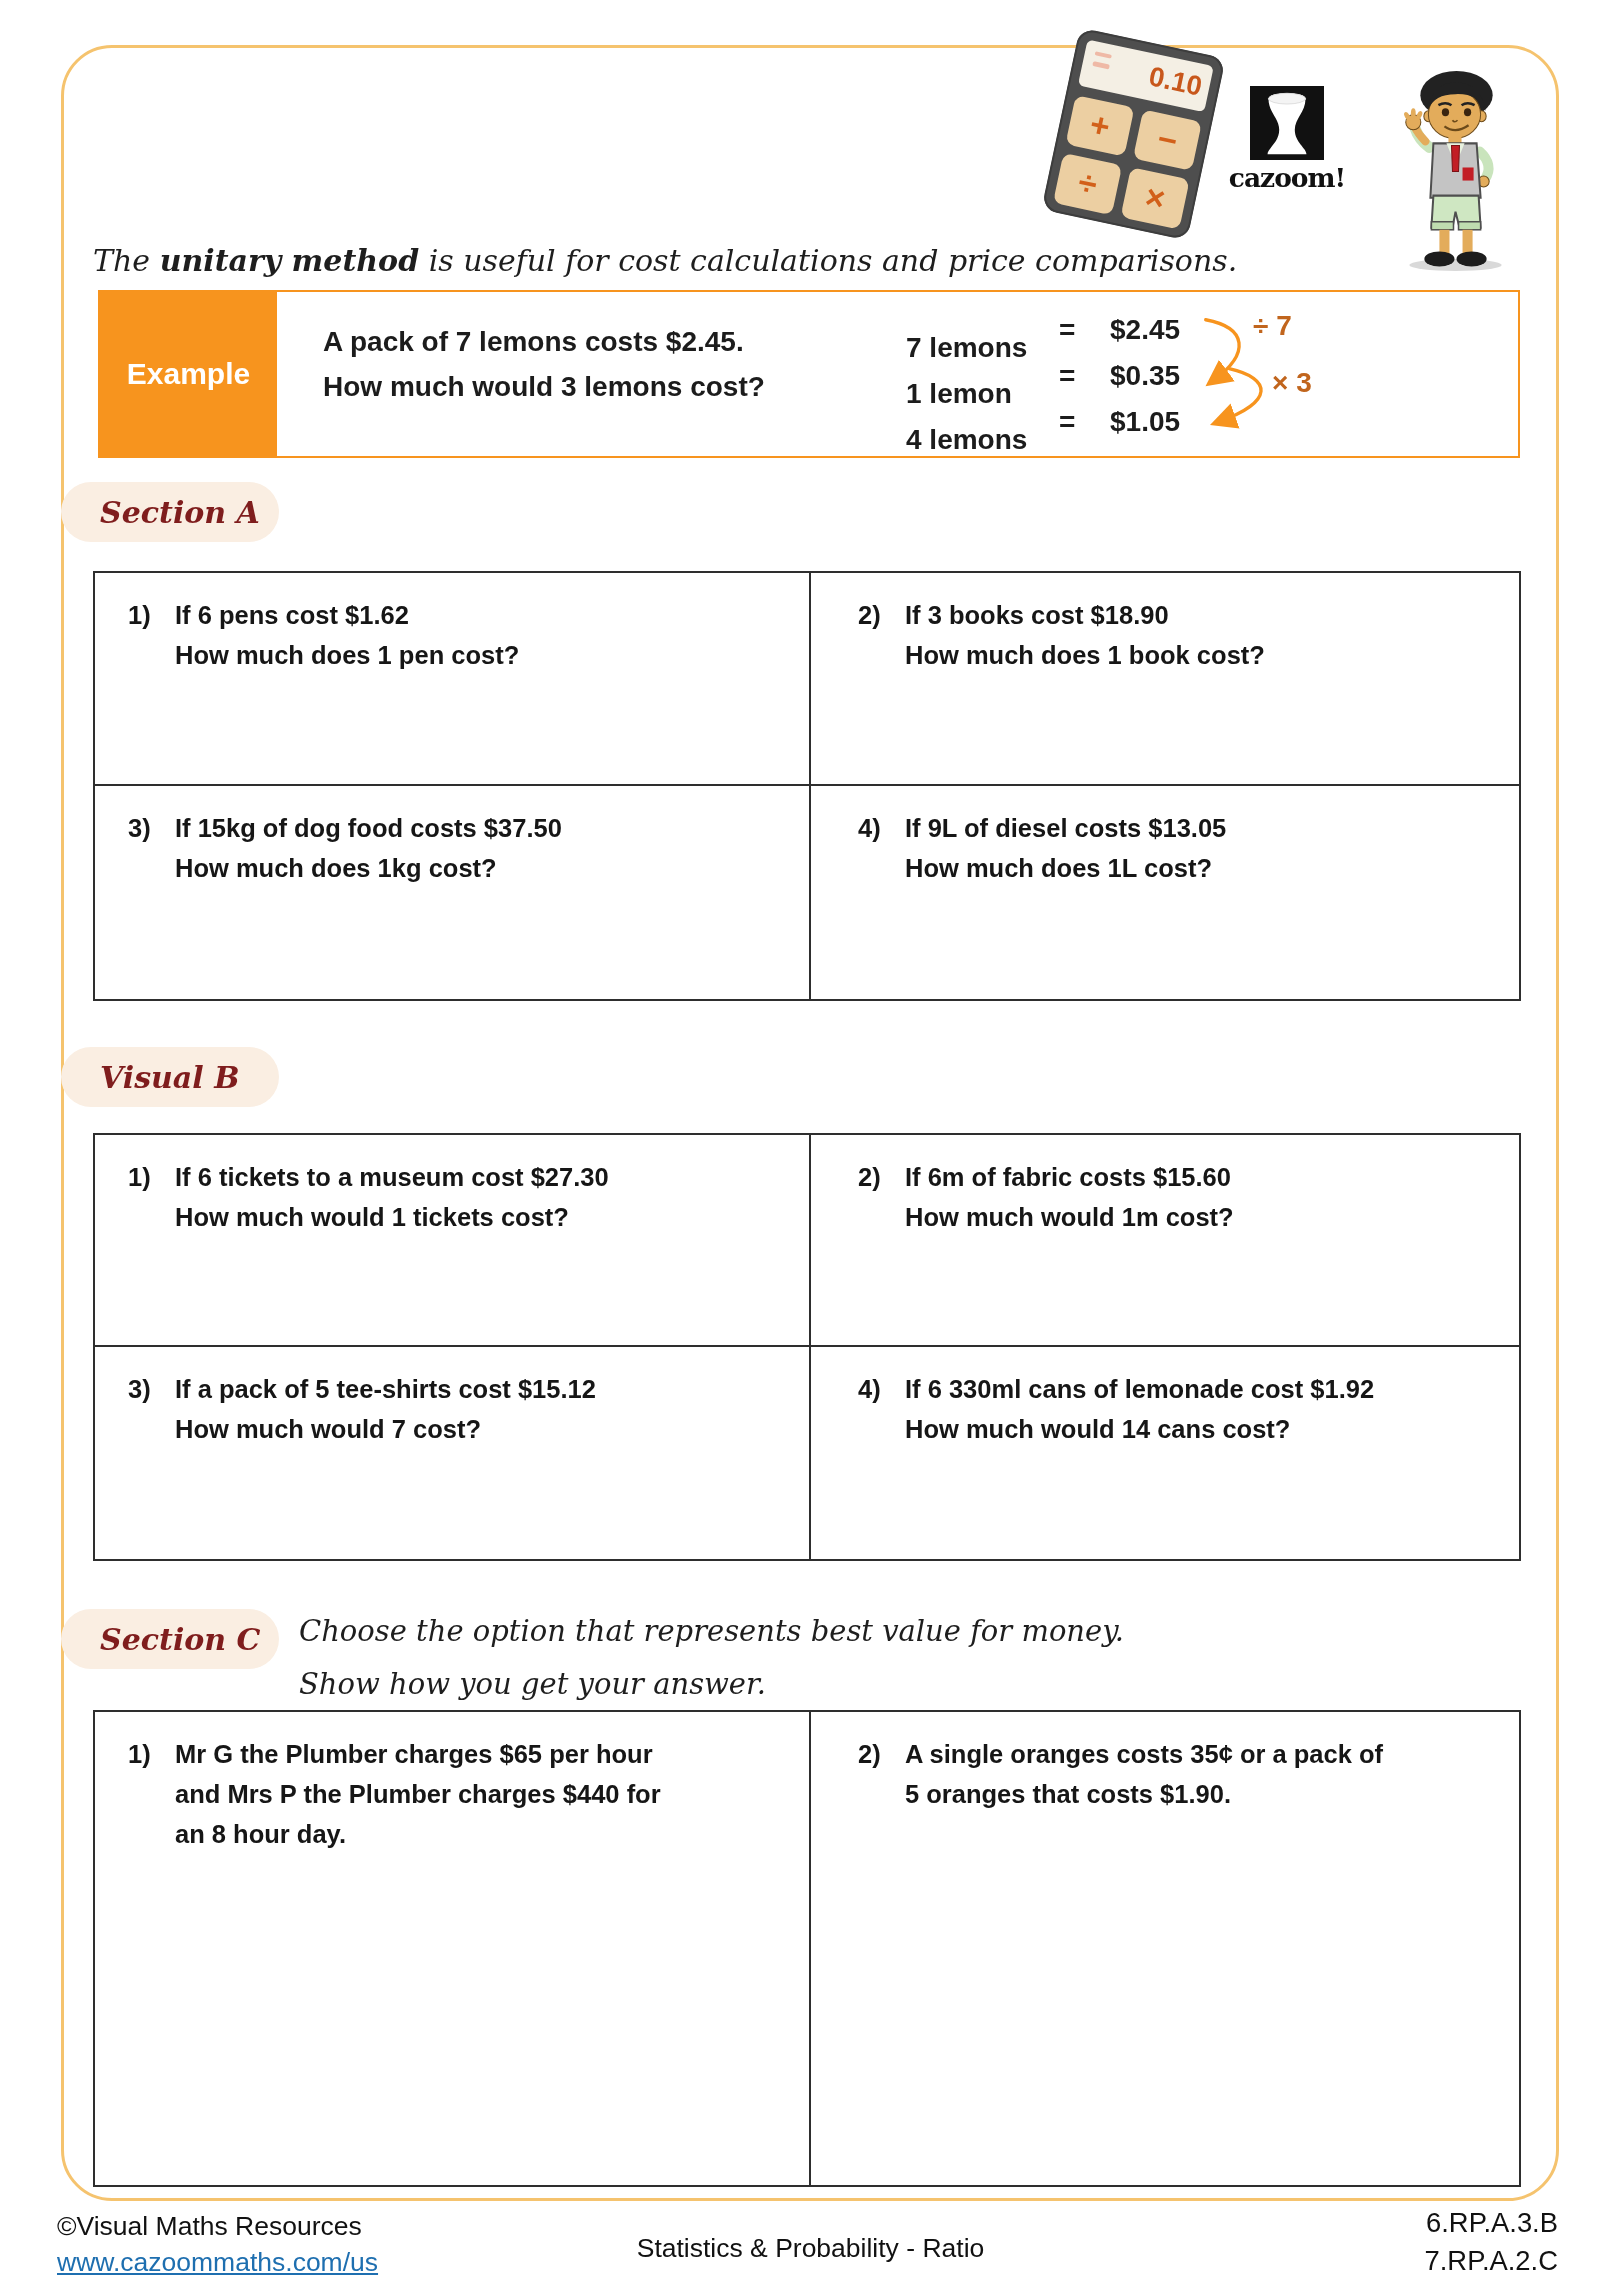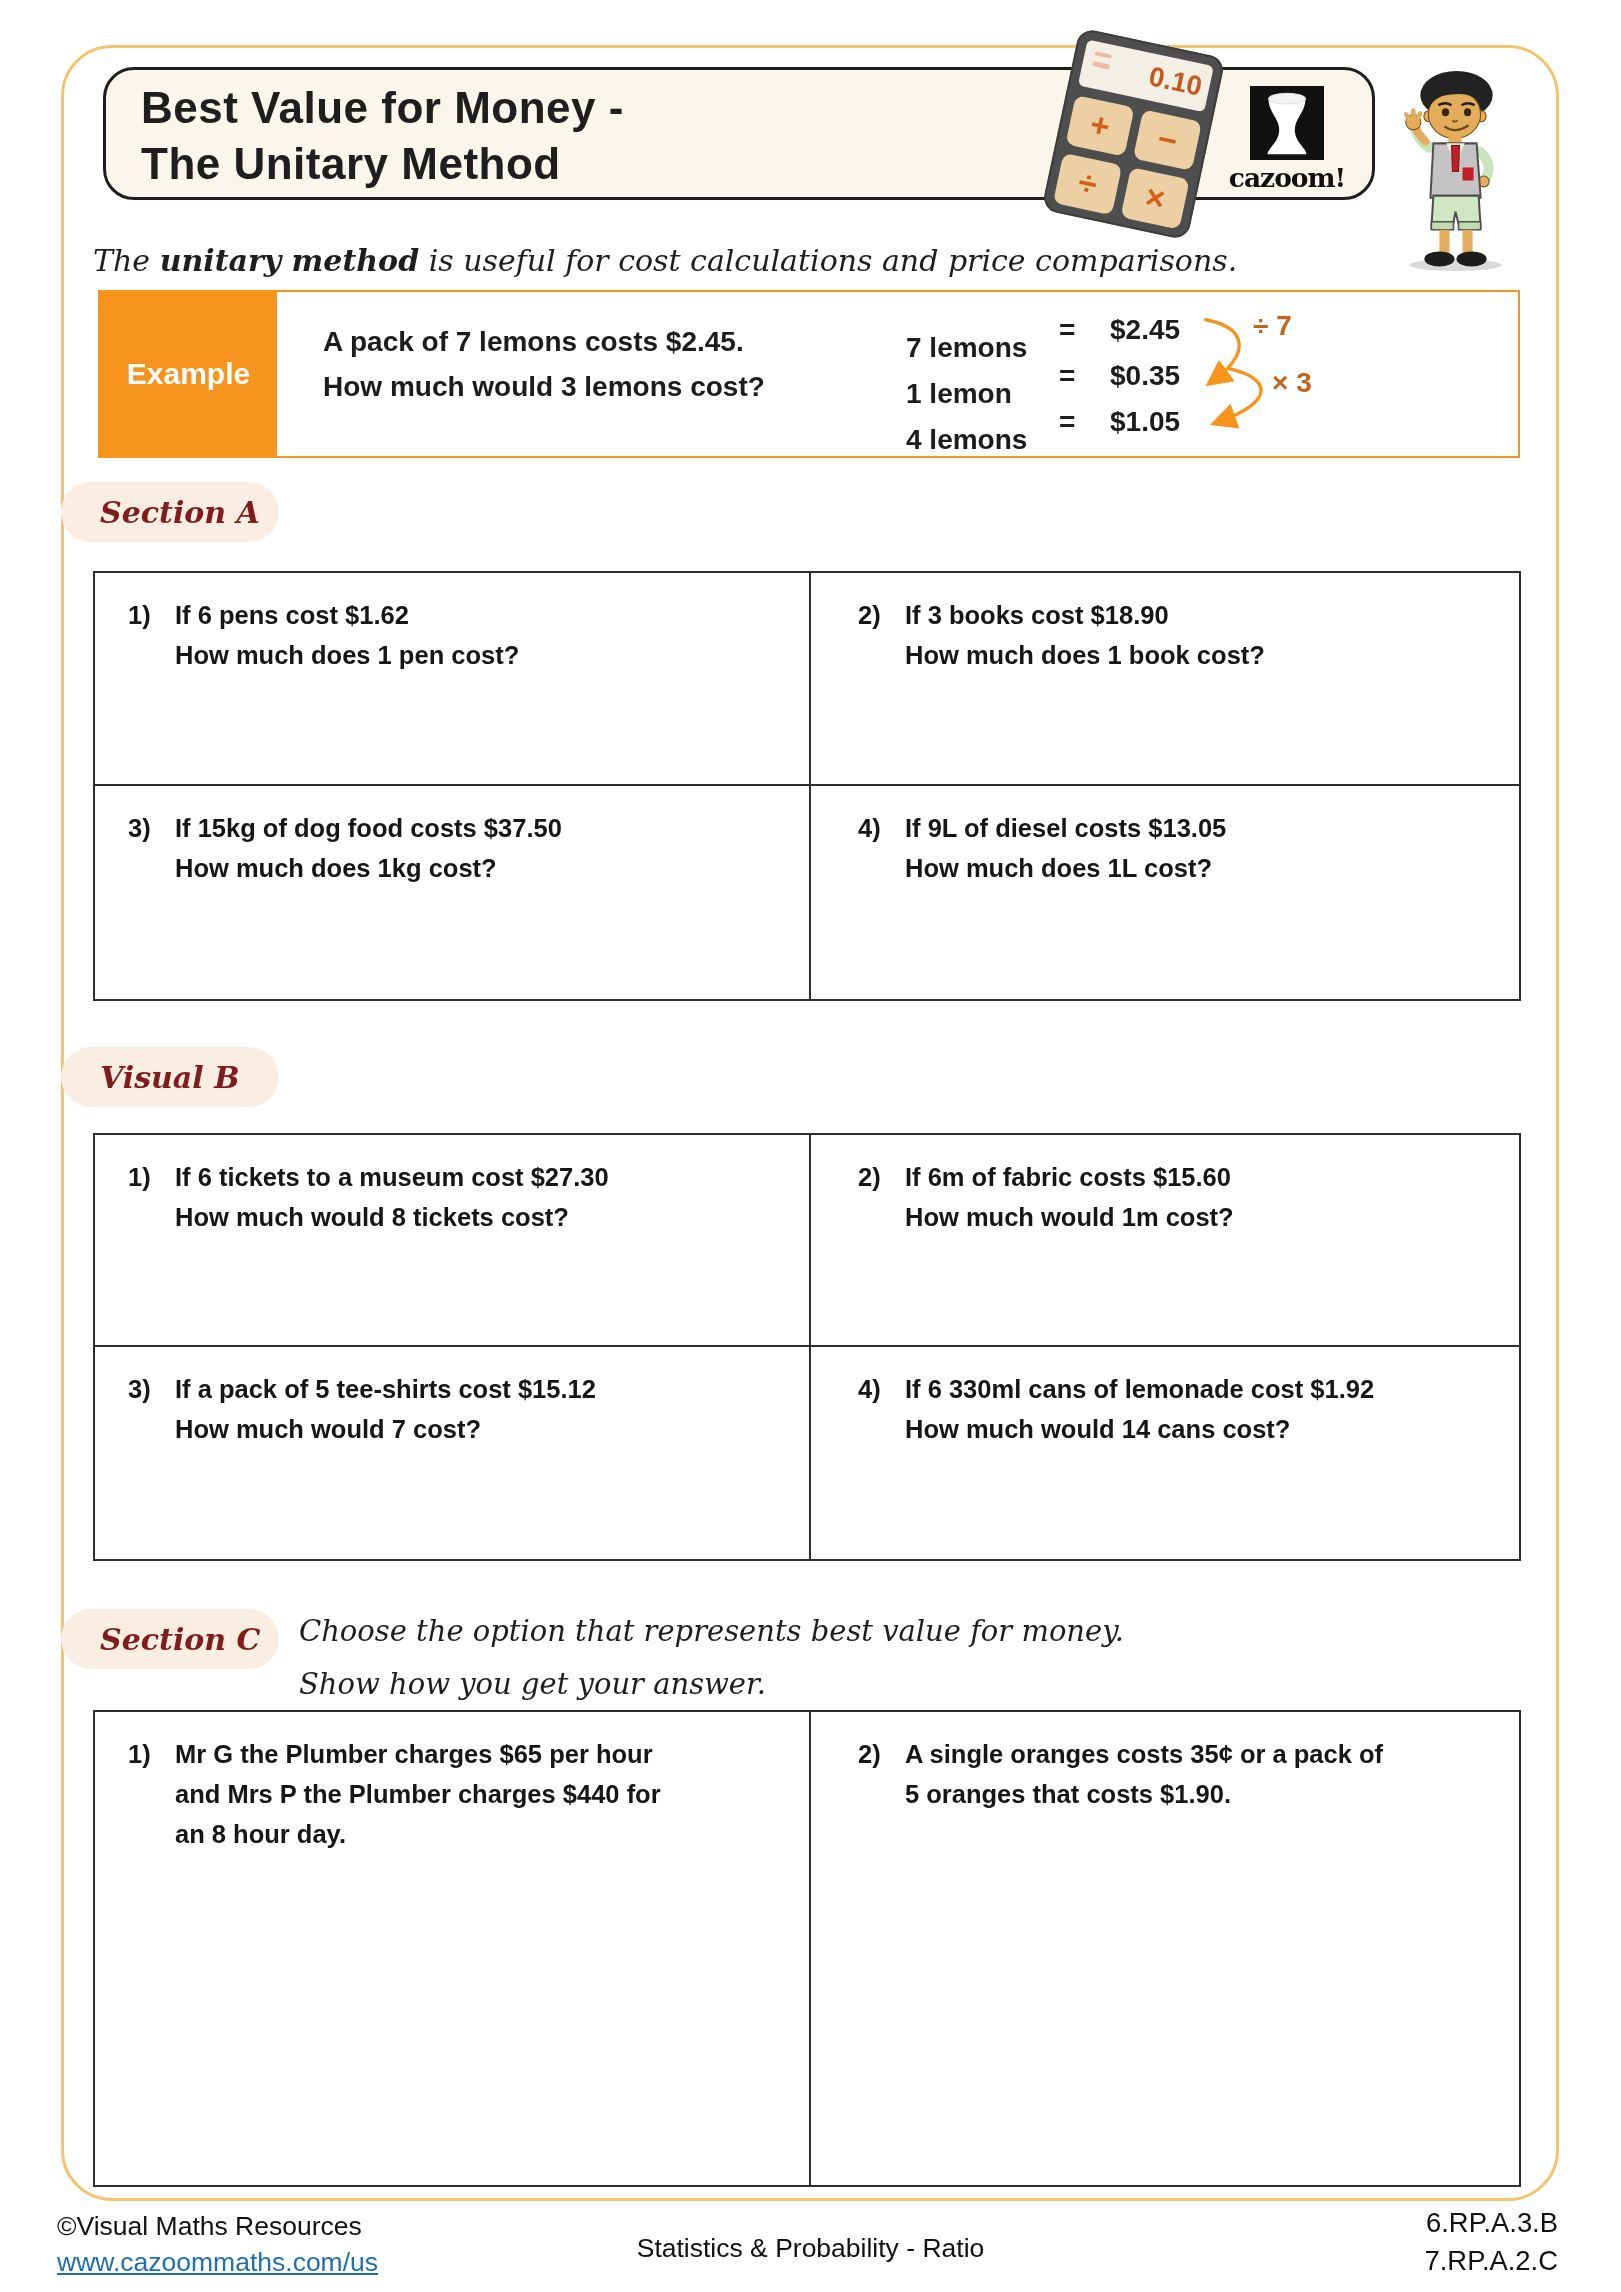--- a/index.html
+++ b/index.html
@@ -108,26 +108,20 @@
   .f-code1{top:2207px;}
   .f-code2{top:2245px;}
 </style>
 </head>
 <body>
 
 <div id="page">
 
   <div class="page-border"></div>
 
-  <div class="header-box">
-    <div class="page-title">
-      <div>Best Value for Money -</div>
-      <div>The Unitary Method</div>
-    </div>
-  </div>
 
   <div class="calculator">
     <div class="calc-screen">
       <div class="calc-dash d1"></div>
       <div class="calc-dash d2"></div>
       <div class="calc-display">0.10</div>
     </div>
     <div class="calc-buttons">
       <div class="calc-btn">+</div>
       <div class="calc-btn">−</div>
@@ -263,21 +257,21 @@
     </div>
   </div>
 
   <div class="pill pill-b">Visual B</div>
   <div class="qtable table-b">
     <div class="cell br bb">
       <div class="q">
           <span class="qnum">1)</span>
         <div class="qlines">
           <div>If 6 tickets to a museum cost $27.30</div>
-          <div>How much would 8 tickets cost?</div>
+          <div>How much would 1 tickets cost?</div>
         </div>
       </div>
     </div>
     <div class="cell bb indent">
       <div class="q">
           <span class="qnum">2)</span>
         <div class="qlines">
           <div>If 6m of fabric costs $15.60</div>
           <div>How much would 1m cost?</div>
         </div>

